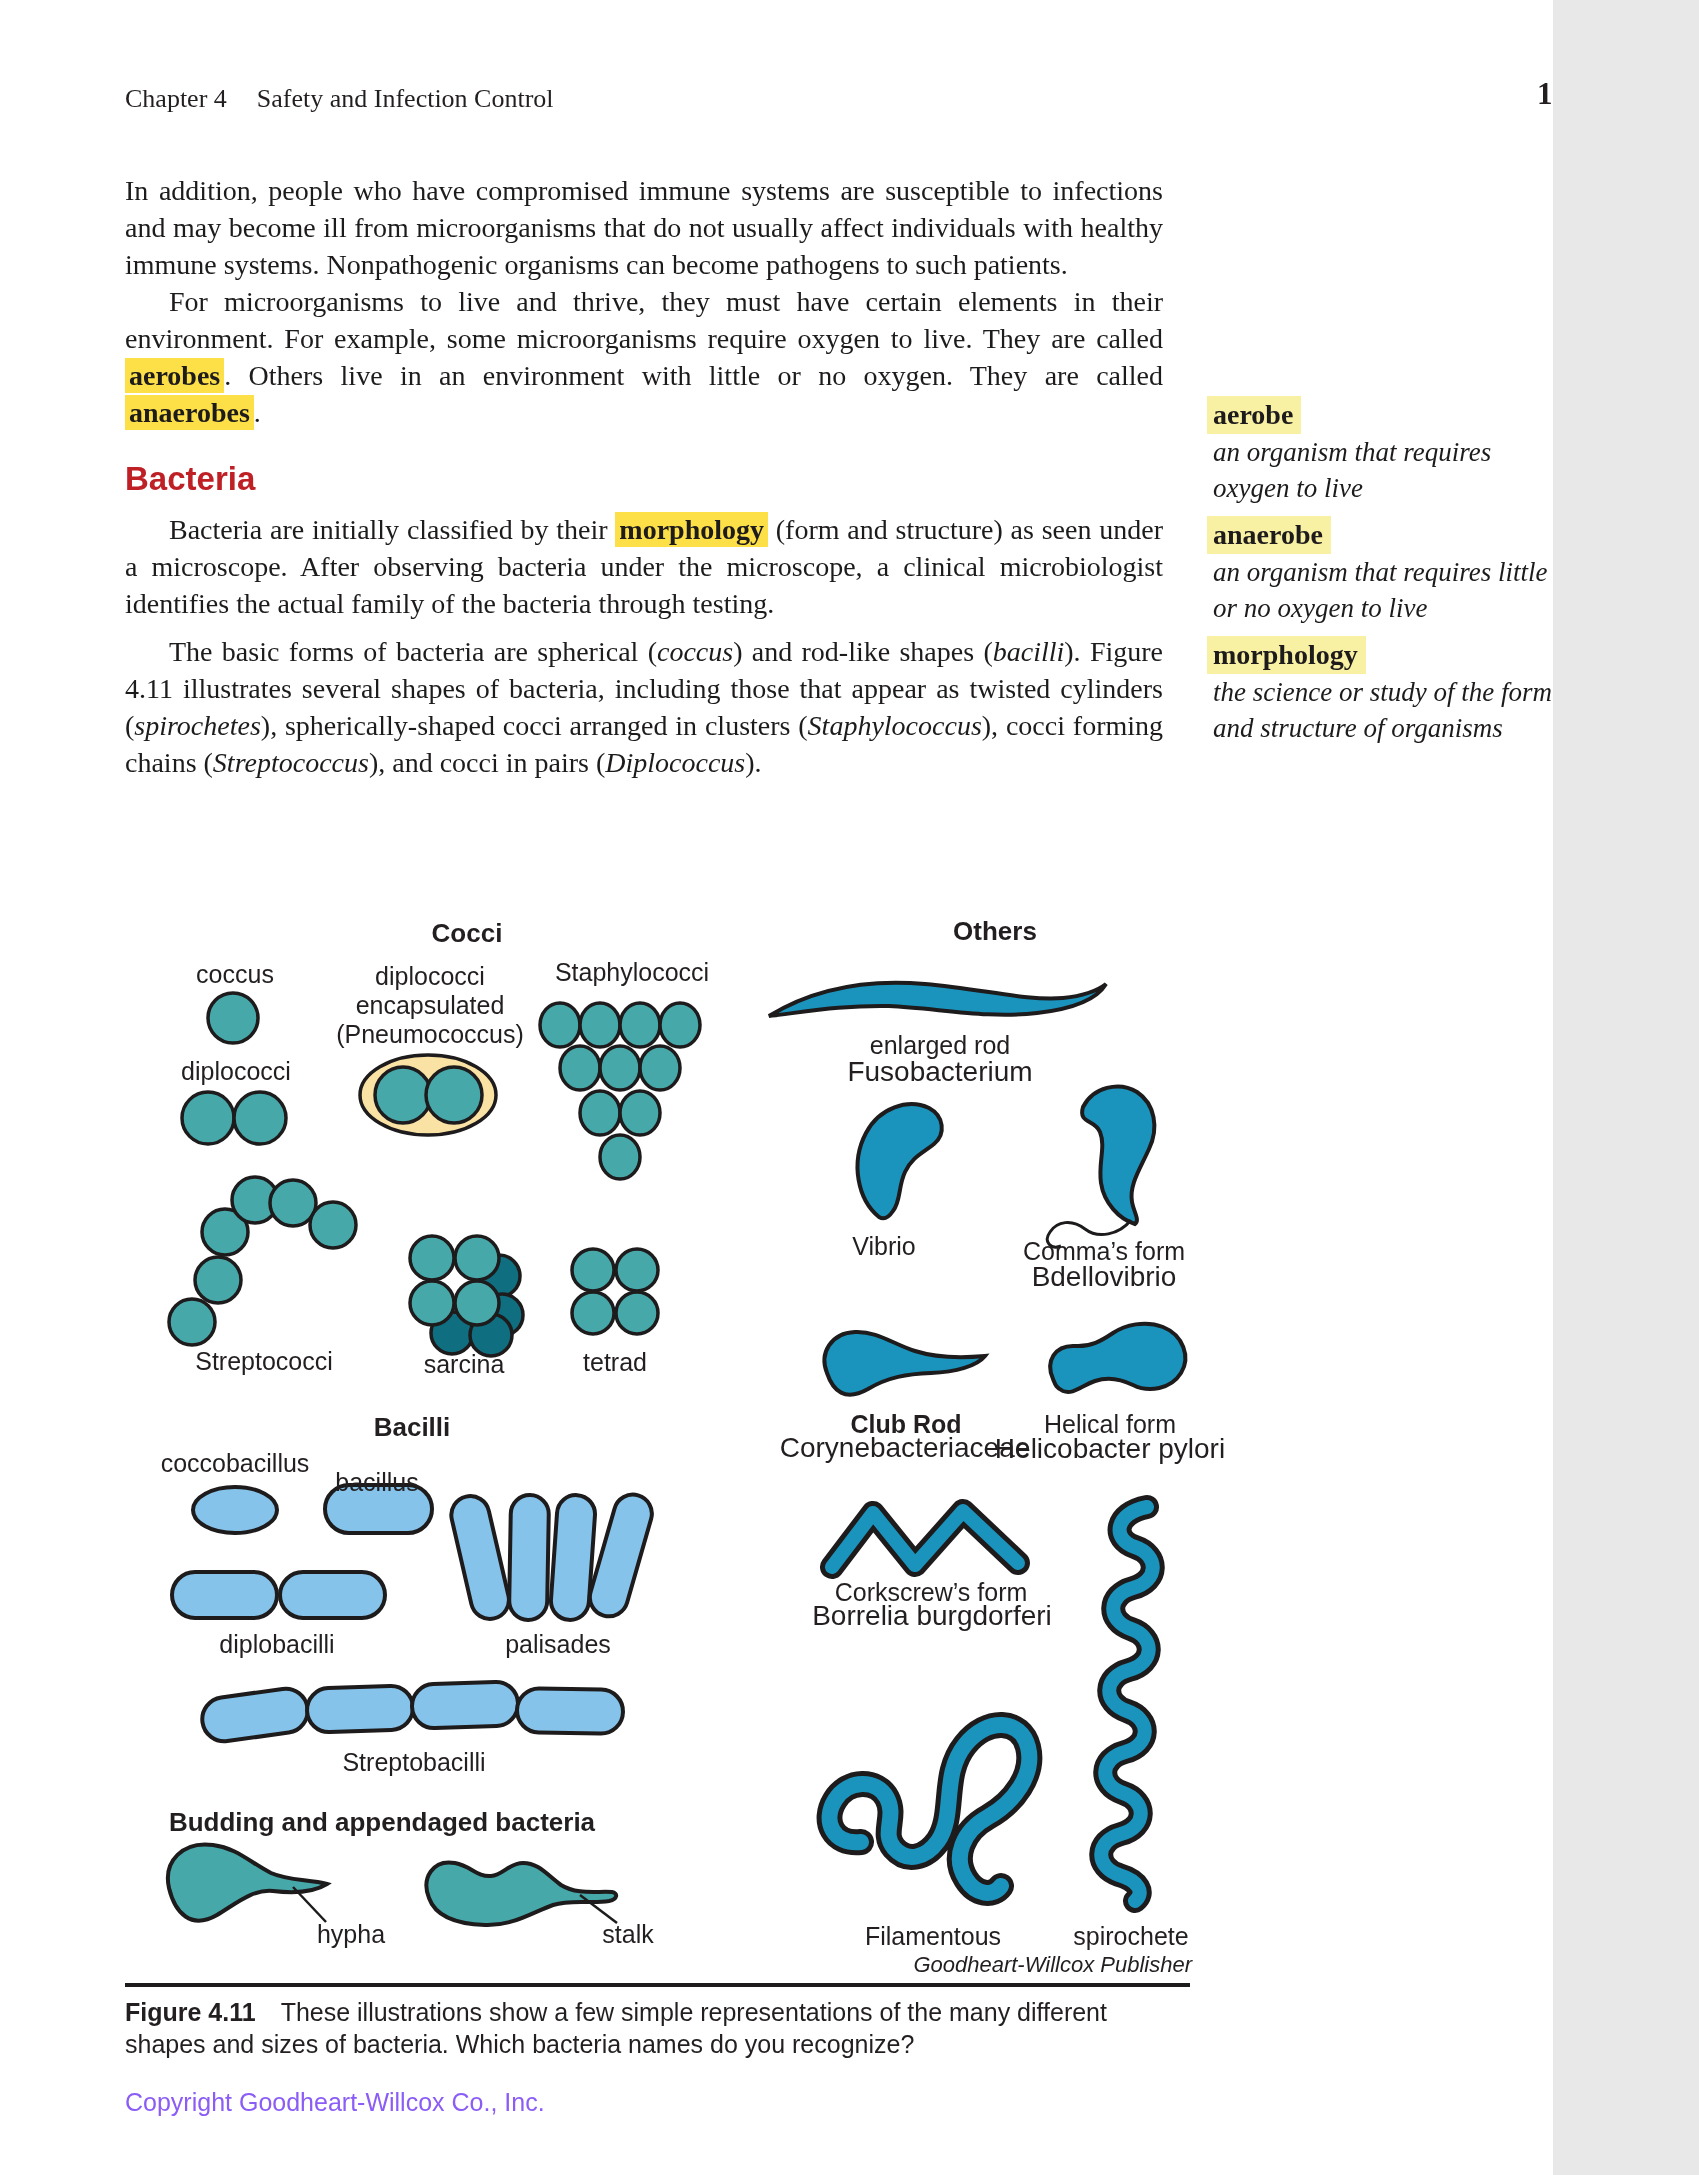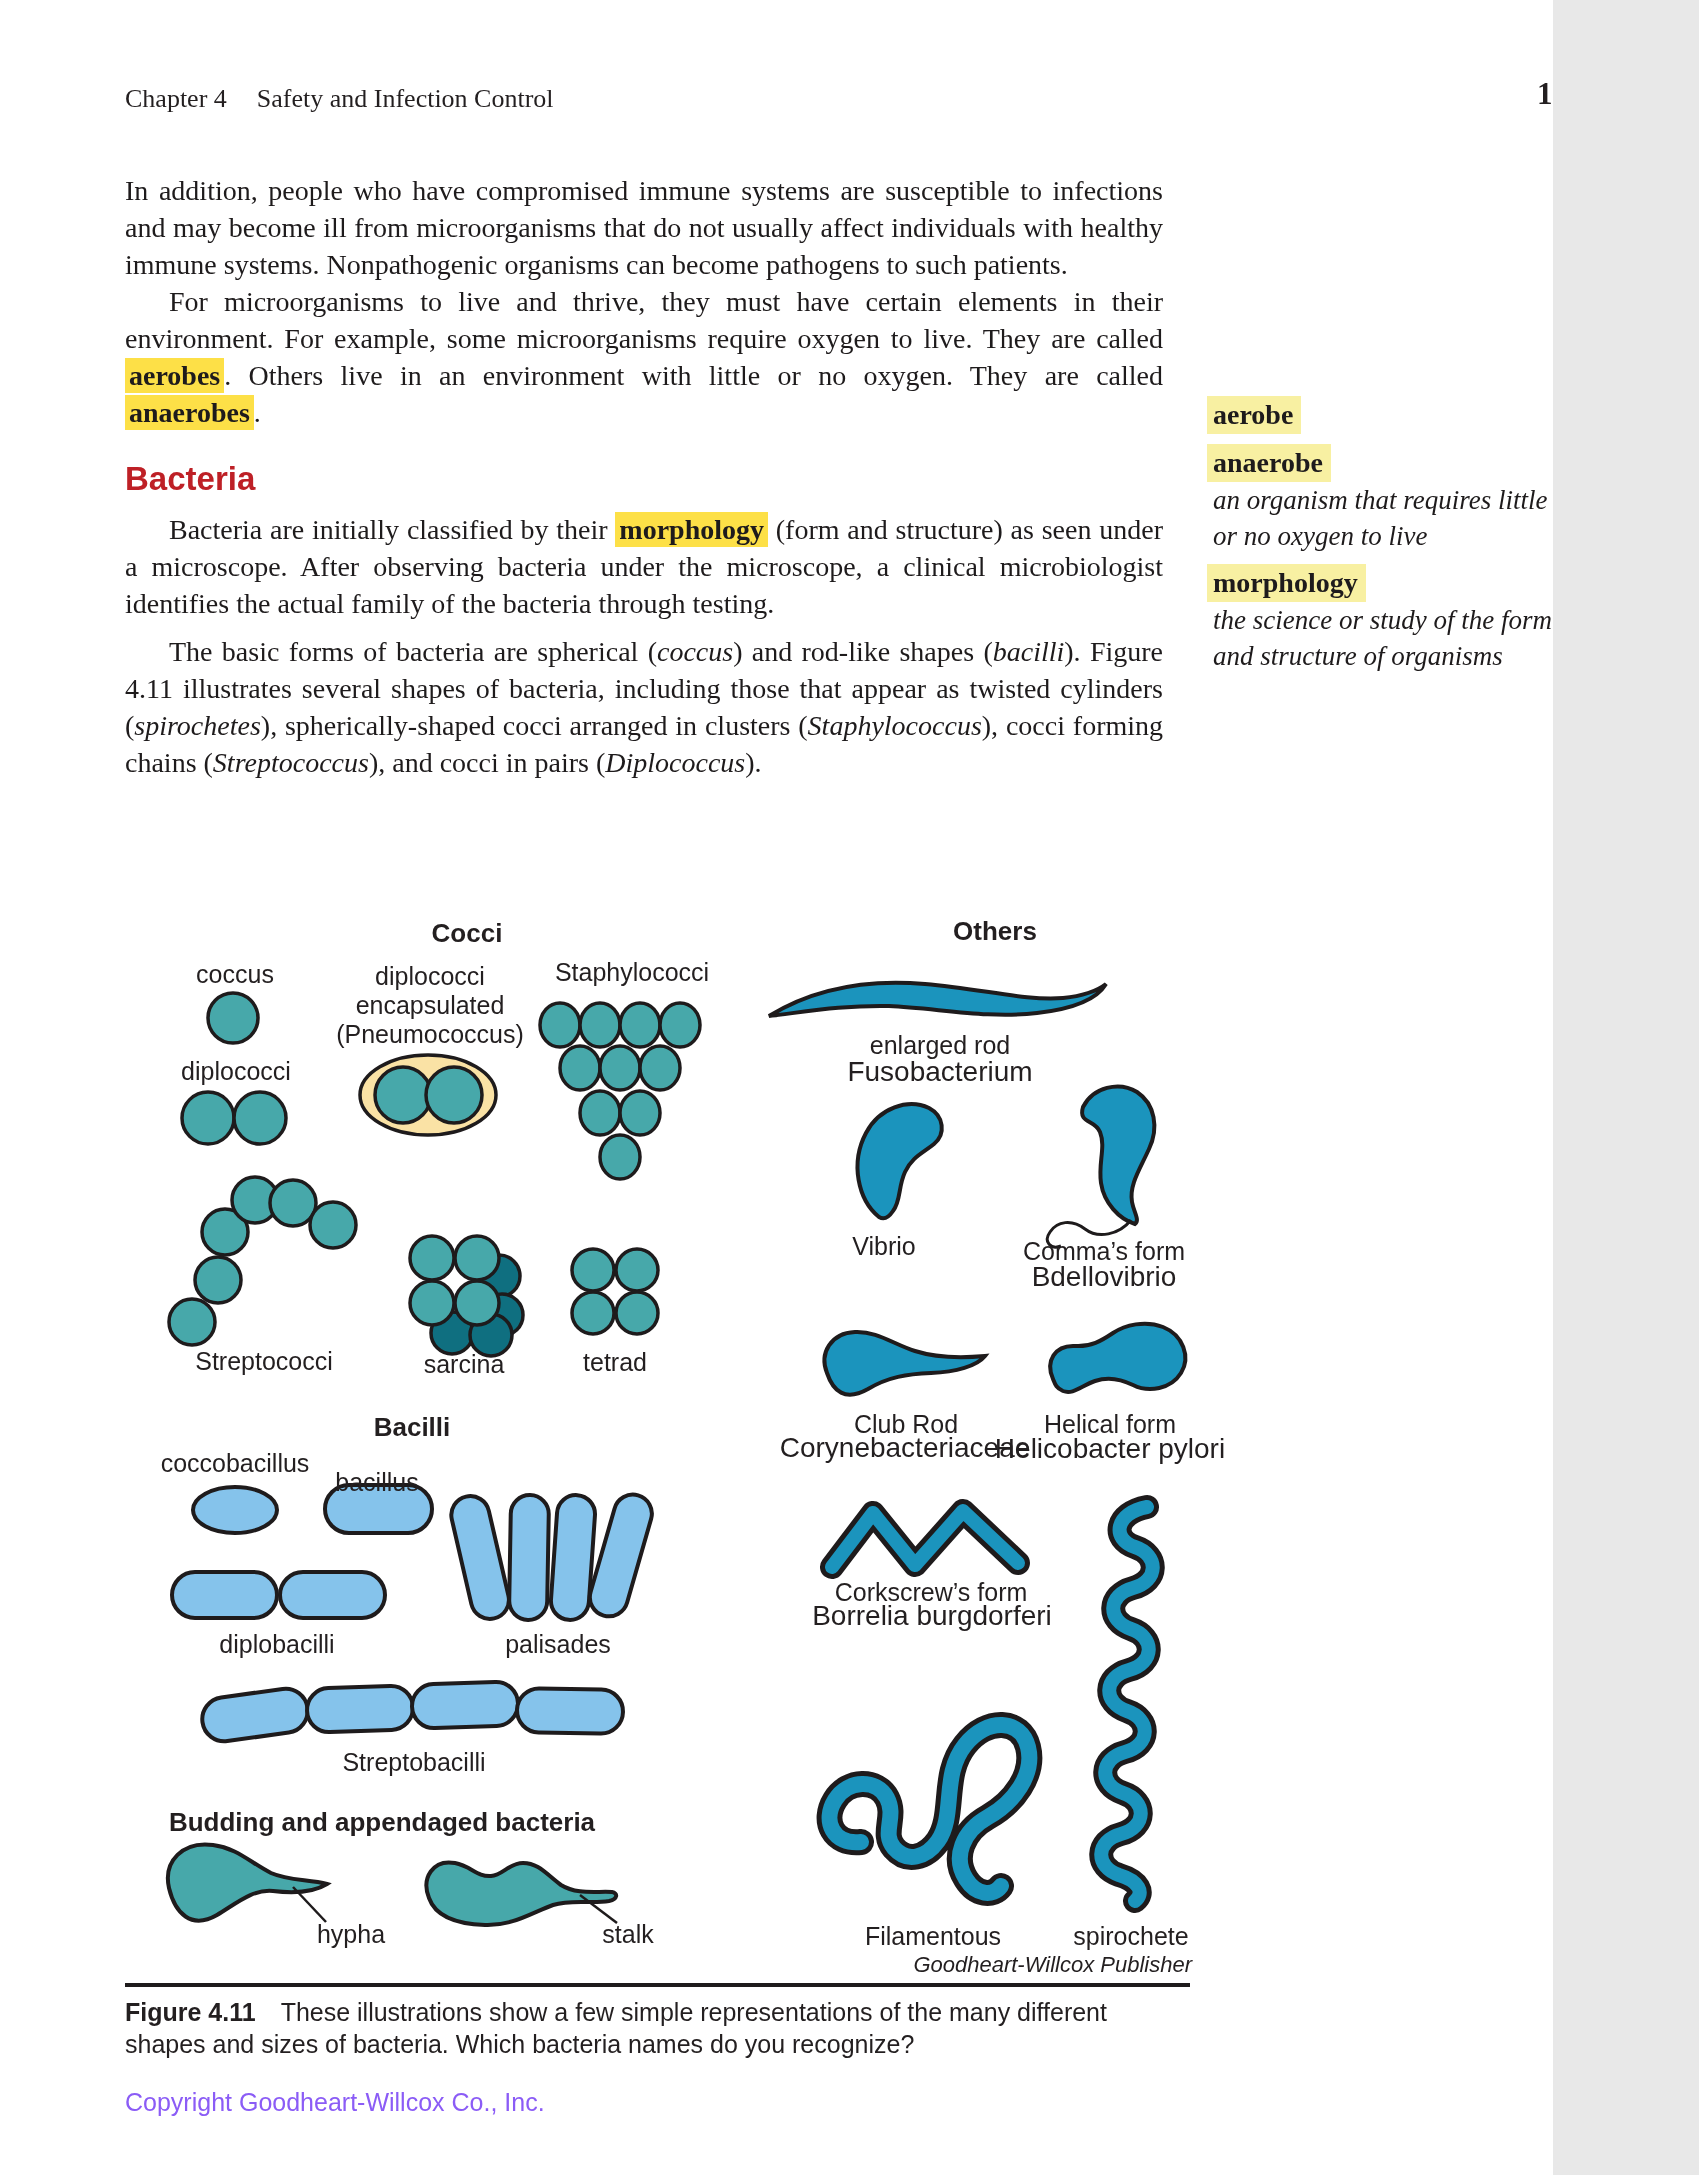--- a/index.html
+++ b/index.html
@@ -58,20 +58,21 @@
     <p class="para"><span>In addition, people who have compromised immune systems are susceptible to infections and may become ill from microorganisms that do not usually affect individuals with healthy immune systems. Nonpathogenic organisms can become pathogens to such patients.</span></p>
     <p class="para indent"><span>For microorganisms to live and thrive, they must have certain elements in their environment. For example, some microorganisms require oxygen to live. They are called </span><span class="seg-hl">aerobes</span><span>. Others live in an environment with little or no oxygen. They are called </span><span class="seg-hl">anaerobes</span><span>.</span></p>
     <h2 class="section-heading">Bacteria</h2>
     <p class="para indent"><span>Bacteria are initially classified by their </span><span class="seg-hl">morphology</span><span> (form and structure) as seen under a microscope. After observing bacteria under the microscope, a clinical microbiologist identifies the actual family of the bacteria through testing.</span></p>
     <p class="para indent p3"><span>The basic forms of bacteria are spherical (</span><span class="seg-i">coccus</span><span>) and rod-like shapes (</span><span class="seg-i">bacilli</span><span>). Figure 4.11 illustrates several shapes of bacteria, including those that appear as twisted cylinders (</span><span class="seg-i">spirochetes</span><span>), spherically-shaped cocci arranged in clusters (</span><span class="seg-i">Staphylococcus</span><span>), cocci forming chains (</span><span class="seg-i">Streptococcus</span><span>), and cocci in pairs (</span><span class="seg-i">Diplococcus</span><span>).</span></p>
   </div>
 
   <aside class="margincol">
     <div class="mblock">
       <span class="mterm">aerobe</span>
+      <p class="mdef">an organism that requires oxygen to live</p>
     </div>
     <div class="mblock">
       <span class="mterm">anaerobe</span>
       <p class="mdef">an organism that requires little or no oxygen to live</p>
     </div>
     <div class="mblock m3">
       <span class="mterm">morphology</span>
       <p class="mdef">the science or study of the form and structure of organisms</p>
     </div>
   </aside>
@@ -209,21 +210,21 @@
     <div class="flabel" style="left:152px;top:749px;">diplobacilli</div>
     <div class="flabel" style="left:433px;top:749px;">palisades</div>
     <div class="flabel" style="left:289px;top:867px;">Streptobacilli</div>
     <div class="flabel" style="left:226px;top:1039px;">hypha</div>
     <div class="flabel" style="left:503px;top:1039px;">stalk</div>
     <div class="flabel" style="left:815px;top:150px;">enlarged rod</div>
     <div class="fsub" style="left:815px;top:177px;">Fusobacterium</div>
     <div class="flabel" style="left:759px;top:351px;">Vibrio</div>
     <div class="flabel" style="left:979px;top:356px;">Comma’s form</div>
     <div class="fsub" style="left:979px;top:382px;">Bdellovibrio</div>
-    <div class="flabel" style="left:781px;top:529px;">Club Rod</div>
+    <div class="flabel" style="left:781px;top:529px;font-weight:bold;">Club Rod</div>
     <div class="fsub" style="left:780px;top:553px;">Corynebacteriaceae</div>
     <div class="flabel" style="left:985px;top:529px;">Helical form</div>
     <div class="fsub" style="left:985px;top:554px;">Helicobacter pylori</div>
     <div class="flabel" style="left:806px;top:697px;">Corkscrew’s form</div>
     <div class="fsub" style="left:807px;top:721px;">Borrelia burgdorferi</div>
     <div class="flabel" style="left:808px;top:1041px;">Filamentous</div>
     <div class="flabel" style="left:1006px;top:1041px;">spirochete</div>
     <div class="fcredit" style="left:1067px;top:1070px;">Goodheart-Willcox Publisher</div>
   </div>
 

